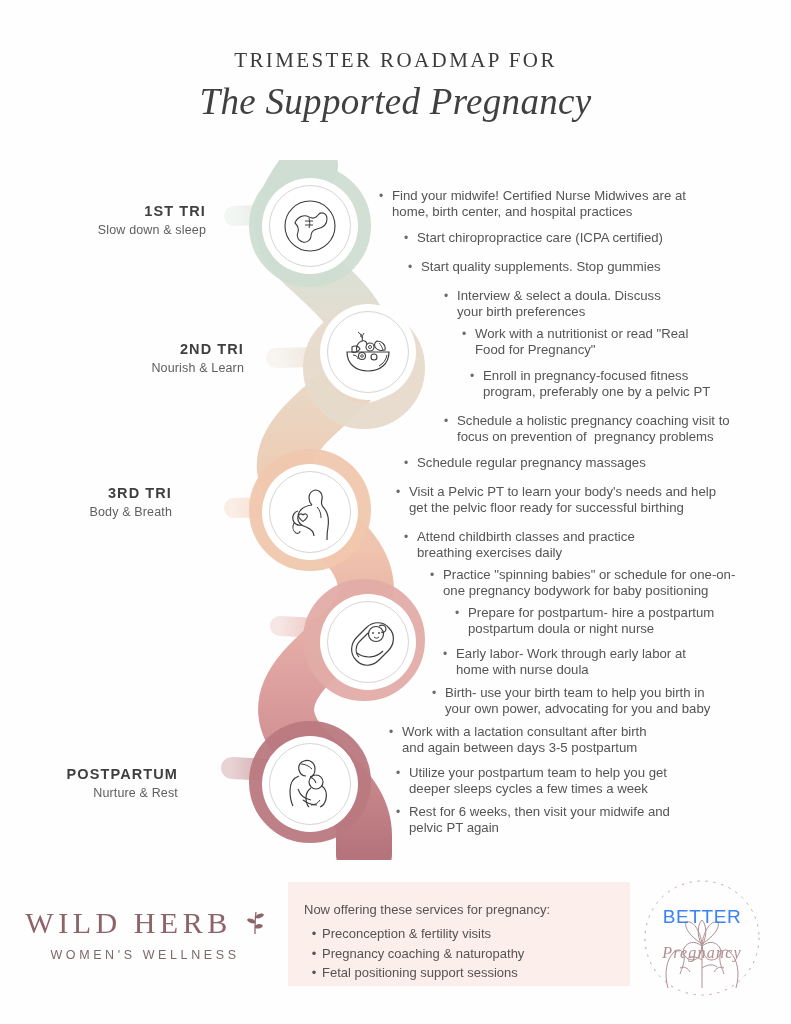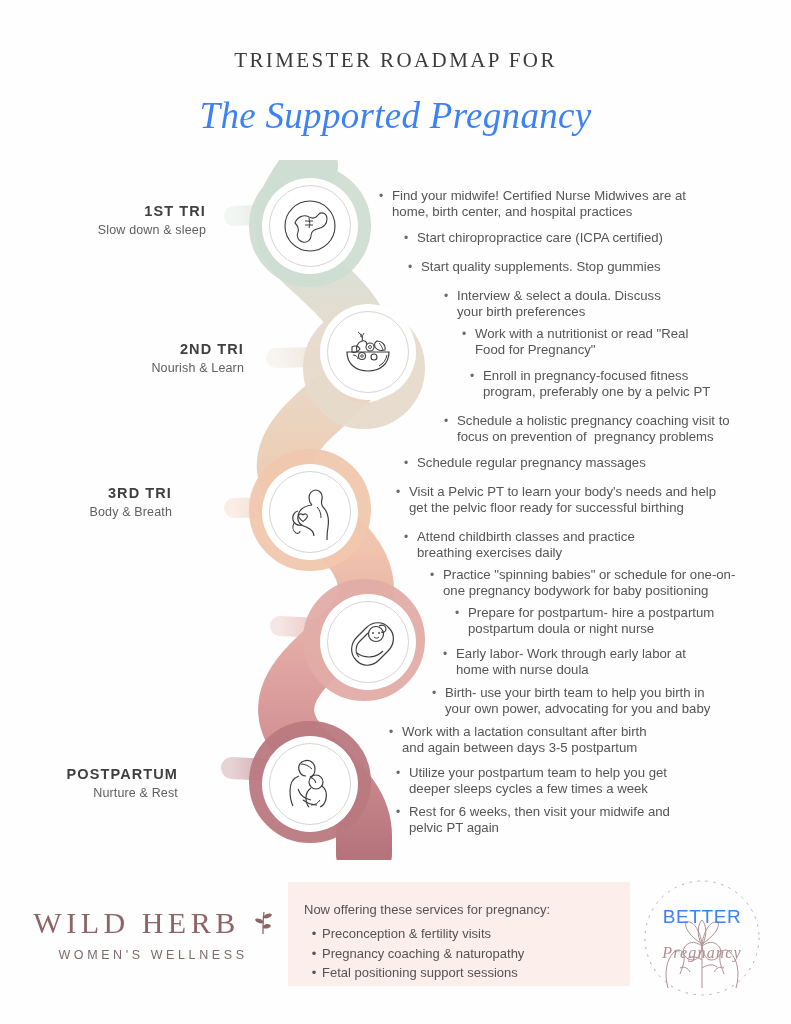--- a/index.html
+++ b/index.html
@@ -26,22 +26,22 @@
     font-family: "Liberation Serif", serif;
     font-size: 21px;
     letter-spacing: 2.4px;
     color: #3d3a3a;
     text-transform: uppercase;
   }
   .header-title {
     font-family: "Liberation Serif", serif;
     font-style: italic;
     font-size: 37px;
-    color: #3b82f6;
-    margin-top: 21px;
+    color: #404040;
+    margin-top: 7px;
     letter-spacing: 0.3px;
   }
 
   
   .ribbon-layer {
     position: absolute;
     top: 160px; left: 176px;
     width: 300px; height: 700px;
   }
   .ribbon-layer svg { display: block; }
@@ -114,21 +114,21 @@
   .services-list .srow {
     display: flex;
     font-size: 13px;
     line-height: 19.5px;
     color: #56544f;
   }
   .services-list .srow .d { width: 16px; text-align: center; }
 
   .brand {
     position: absolute;
-    left: 28px; top: 906px;
+    left: 20px; top: 906px;
     width: 250px;
     text-align: center;
   }
   .brand-name {
     font-family: "Liberation Serif", serif;
     font-size: 30px;
     letter-spacing: 4.5px;
     color: #8d6469;
     white-space: nowrap;
   }

